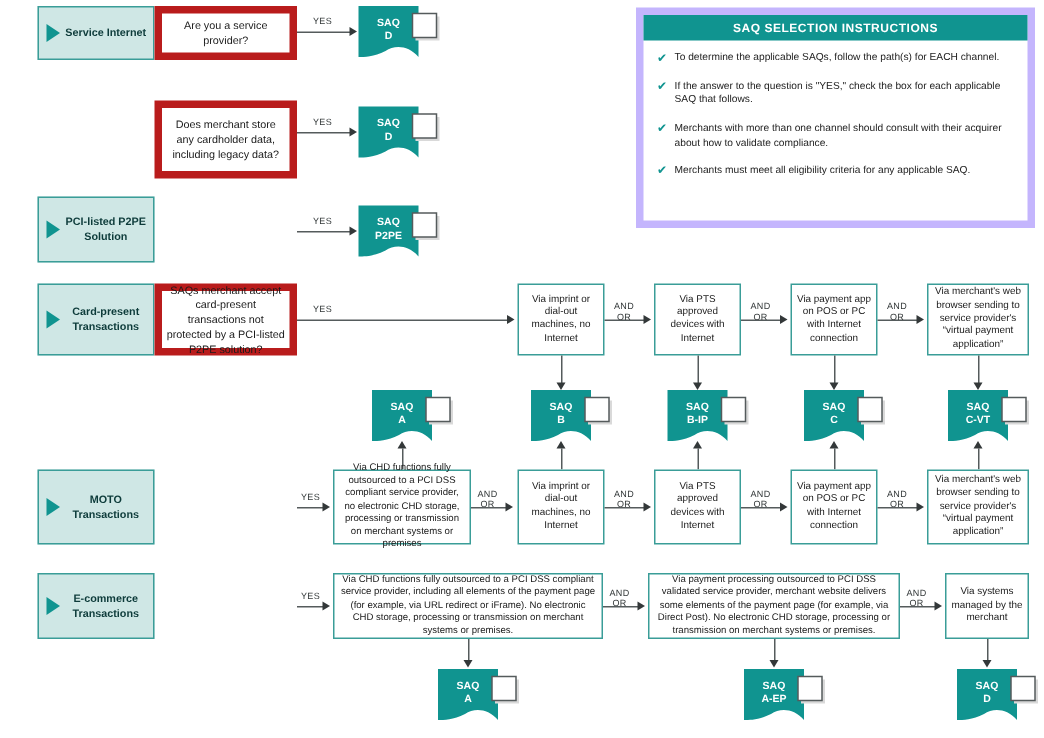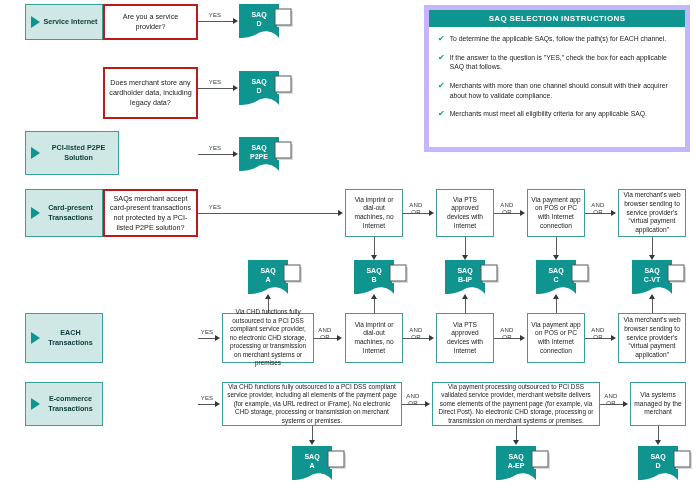--- a/index.html
+++ b/index.html
@@ -39,21 +39,21 @@
     transform: translateY(-50%);
     width: 0; height: 0;
     border-top: 6px solid transparent;
     border-bottom: 6px solid transparent;
     border-left: 9px solid #109490;
   }
 
   
   .qbox {
     background: #ffffff;
-    border: 2px solid #b91c1c;
+    border: 5px solid #b91c1c;
     display: flex;
     align-items: center;
     justify-content: center;
     text-align: center;
     font-size: 7.2px;
     color: #1a1a1a;
     line-height: 1.35;
     padding: 2px 3px;
   }
   
@@ -187,21 +187,21 @@
   <div class="abs saq" style="left:239px; top:71px;">
     <svg viewBox="0 0 54 34" width="54" height="34">
       <path d="M0,0 H40 V34 C33,26 24,26 18,30 C10,34 4,34 0,34 Z" fill="#109490"></path>
       <rect x="38" y="7" width="16" height="16" fill="#d9d9d9"></rect>
       <rect x="36" y="5" width="16" height="16" fill="#ffffff" stroke="#555b5c" stroke-width="1"></rect>
       <text class="saq-text" x="20" y="13" text-anchor="middle">SAQ</text>
       <text class="saq-text" x="20" y="22" text-anchor="middle">D</text>
     </svg>
   </div>
 
-  <div class="abs chan-label" style="left:25px; top:131px; width:94px; height:44px;">
+  <div class="abs chan-label" style="left:25px; top:131px; width:78px; height:44px;">
     <div class="chan-arrow"></div>
     <span>PCI-listed P2PE Solution</span>
   </div>
   <div class="abs hline" style="left:198px; top:154px; width:37px;"></div>
   <div class="abs arrow-right" style="left:233px; top:150.5px;"></div>
   <div class="abs conn-label" style="left:200px; top:145px; width:30px;">YES</div>
   <div class="abs saq" style="left:239px; top:137px;">
     <svg viewBox="0 0 54 34" width="54" height="34">
       <path d="M0,0 H40 V34 C33,26 24,26 18,30 C10,34 4,34 0,34 Z" fill="#109490"></path>
       <rect x="38" y="7" width="16" height="16" fill="#d9d9d9"></rect>
@@ -333,21 +333,21 @@
   <div class="abs arrow-up" style="left:370.5px; top:294px;"></div>
   <div class="abs vline" style="left:465px; top:299px; height:14px;"></div>
   <div class="abs arrow-up" style="left:461.5px; top:294px;"></div>
   <div class="abs vline" style="left:556px; top:299px; height:14px;"></div>
   <div class="abs arrow-up" style="left:552.5px; top:294px;"></div>
   <div class="abs vline" style="left:652px; top:299px; height:14px;"></div>
   <div class="abs arrow-up" style="left:648.5px; top:294px;"></div>
 
   <div class="abs chan-label" style="left:25px; top:313px; width:78px; height:50px;">
     <div class="chan-arrow"></div>
-    <span>EACH Transactions</span>
+    <span>MOTO Transactions</span>
   </div>
   <div class="abs hline" style="left:198px; top:338px; width:18px;"></div>
   <div class="abs arrow-right" style="left:215px; top:334.5px;"></div>
   <div class="abs conn-label" style="left:196px; top:329px; width:22px;">YES</div>
 
   <div class="abs pbox small" style="left:222px; top:313px; width:92px; height:50px;">
     <span>Via CHD functions fully outsourced to a PCI DSS compliant service provider, no electronic CHD storage, processing or transmission on merchant systems or premises</span>
   </div>
   <div class="abs hline" style="left:314px; top:338px; width:24px;"></div>
   <div class="abs arrow-right" style="left:337px; top:334.5px;"></div>

